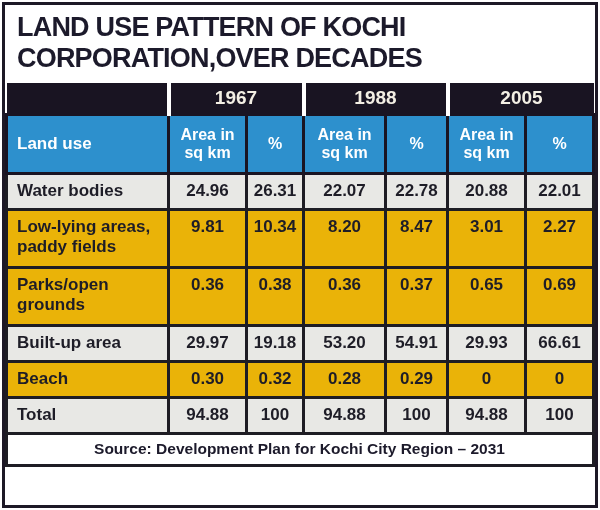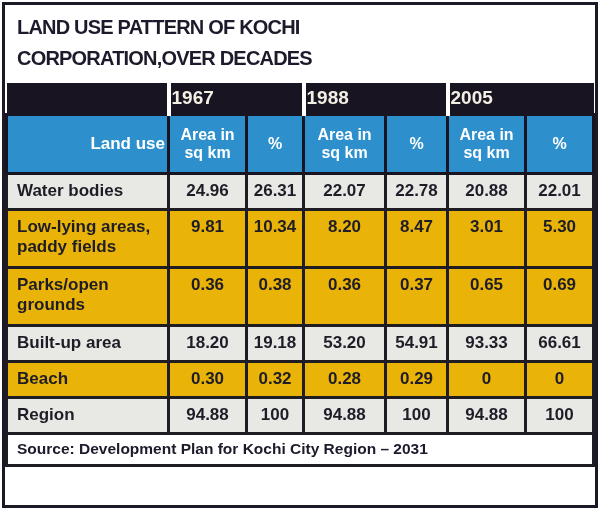--- a/index.html
+++ b/index.html
@@ -17,58 +17,59 @@
     width: 596px;
     height: 506px;
     border: 3px solid #1d1826;
     background: #ffffff;
   }
   .title-block {
     padding: 7px 14px 5px 12px;
     height: 66px;
   }
   .title-line {
-    font-size: 20px;
+    font-size: 27px;
     line-height: 31px;
     font-weight: 700;
     letter-spacing: -0.8px;
     color: #1c1a2b;
     white-space: nowrap;
   }
   table.lu-table {
     width: 590px;
     border-collapse: collapse;
     table-layout: fixed;
   }
   
   tr.year-row td {
     background: #191422;
     height: 28px;
     border: none;
+    text-align: center;
     vertical-align: middle;
     color: #f3efe4;
     font-weight: 700;
     font-size: 19px;
   }
   tr.year-row td.year { border-left: 4px solid #ffffff; }
   
   tr.head-row th {
     background: #2d90cd;
     border: 3px solid #191422;
     color: #ffffff;
     font-weight: 700;
     font-size: 16px;
     line-height: 18px;
     height: 52px;
     text-align: center;
     vertical-align: middle;
     padding: 2px;
   }
   tr.head-row th.land {
-    text-align: right;
+    text-align: left;
     padding-left: 9px;
     font-size: 17px;
   }
   
   tr.data-row td {
     border: 3px solid #1e1d24;
     font-weight: 700;
     font-size: 17px;
     color: #1e1d27;
     vertical-align: top;
@@ -88,20 +89,21 @@
   
   tr.source-row td {
     border: 3px solid #1e1d24;
     background: #ffffff;
     font-weight: 700;
     font-size: 15.5px;
     color: #1c1a2b;
     padding: 5px 10px 6px 9px;
     height: 18px;
     vertical-align: middle;
+    text-align: center;
   }
 </style>
 </head>
 <body>
 
 <div class="frame">
 
   <div class="title-block">
     <div class="title-line">LAND USE PATTERN OF KOCHI</div>
     <div class="title-line">CORPORATION,OVER DECADES</div>
@@ -146,56 +148,56 @@
       <td class="num">22.01</td>
     </tr>
 
     <tr class="data-row tall">
       <td class="label">Low-lying areas, paddy fields</td>
       <td class="num">9.81</td>
       <td class="num">10.34</td>
       <td class="num">8.20</td>
       <td class="num">8.47</td>
       <td class="num">3.01</td>
-      <td class="num">5.30</td>
+      <td class="num">2.27</td>
     </tr>
 
 
     <tr class="data-row tall">
       <td class="label">Parks/open grounds</td>
       <td class="num">0.36</td>
       <td class="num">0.38</td>
       <td class="num">0.36</td>
       <td class="num">0.37</td>
       <td class="num">0.65</td>
       <td class="num">0.69</td>
     </tr>
 
     <tr class="data-row alt">
       <td class="label">Built-up area</td>
-      <td class="num">18.20</td>
+      <td class="num">29.97</td>
       <td class="num">19.18</td>
       <td class="num">53.20</td>
       <td class="num">54.91</td>
-      <td class="num">93.33</td>
+      <td class="num">29.93</td>
       <td class="num">66.61</td>
     </tr>
 
     <tr class="data-row">
       <td class="label">Beach</td>
       <td class="num">0.30</td>
       <td class="num">0.32</td>
       <td class="num">0.28</td>
       <td class="num">0.29</td>
       <td class="num">0</td>
       <td class="num">0</td>
     </tr>
 
     <tr class="data-row alt">
-      <td class="label">Region</td>
+      <td class="label">Total</td>
       <td class="num">94.88</td>
       <td class="num">100</td>
       <td class="num">94.88</td>
       <td class="num">100</td>
       <td class="num">94.88</td>
       <td class="num">100</td>
     </tr>
 
     <tr class="source-row">
       <td colspan="7">Source: Development Plan for Kochi City Region – 2031</td>

